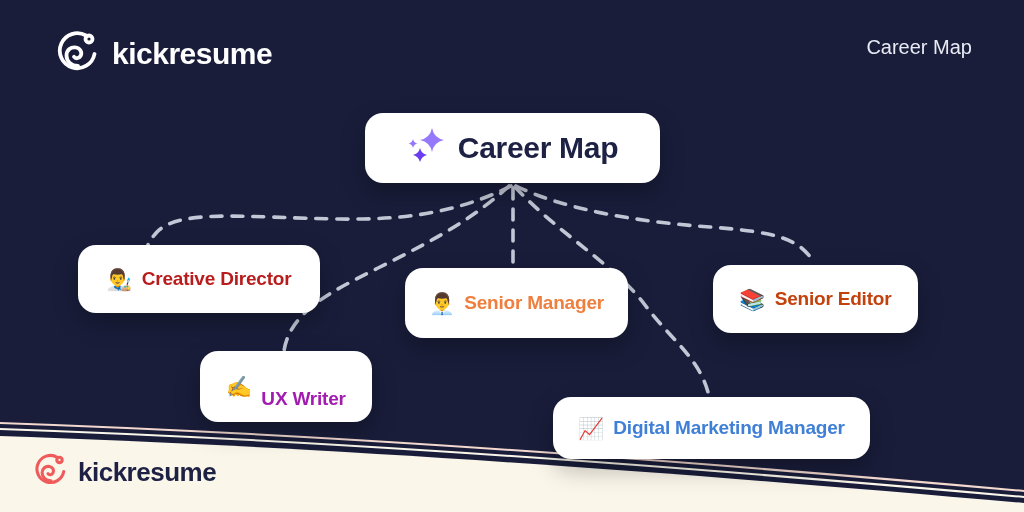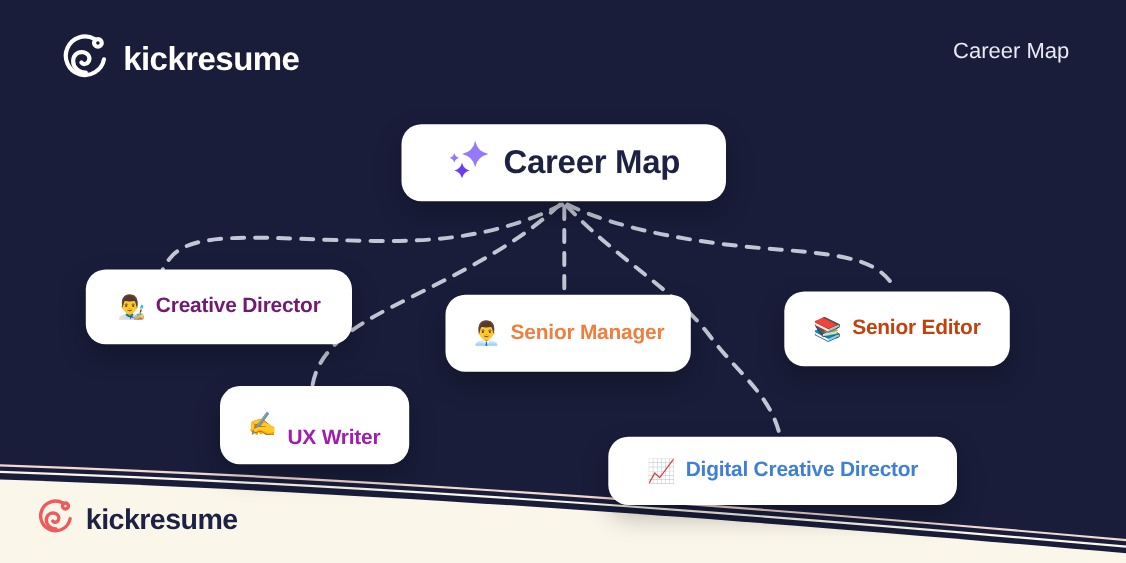--- a/index.html
+++ b/index.html
@@ -70,41 +70,41 @@
       <path fill="#9678fa" d="M25 2 Q27 12 37 14 Q27 16 25 26 Q23 16 13 14 Q23 12 25 2 Z"></path>
       <path fill="#6a3df0" d="M13 22 Q14.4 27.6 20 29 Q14.4 30.4 13 36 Q11.6 30.4 6 29 Q11.6 27.6 13 22 Z"></path>
       <path fill="#9678fa" d="M6 13 Q6.9 16.6 10.5 17.5 Q6.9 18.4 6 22 Q5.1 18.4 1.5 17.5 Q5.1 16.6 6 13 Z"></path>
     </svg>
   </span>
   <span class="root-label">Career Map</span>
 </div>
 
 <div class="card card-creative-director">
   <span class="node-emoji">👨‍🎨</span>
-  <span class="node-label" style="color: #701a75;">Creative Director</span>
+  <span class="node-label" style="color: #b91c1c;">Creative Director</span>
 </div>
 
 <div class="card card-ux-writer">
   <span class="node-emoji">✍️</span>
   <span class="node-label" style="color: #a21caf; margin-top: 24px;">UX Writer</span>
 </div>
 
 <div class="card card-brand-manager">
   <span class="node-emoji">👨‍💼</span>
   <span class="node-label" style="color: rgb(238, 127, 62);">Senior Manager</span>
 </div>
 
 <div class="card card-senior-editor">
   <span class="node-emoji">📚</span>
   <span class="node-label" style="color: #c2410c;">Senior Editor</span>
 </div>
 
 <div class="card card-digital-marketing-director">
   <span class="node-emoji">📈</span>
-  <span class="node-label" style="color: rgb(63, 127, 214);">Digital Creative Director</span>
+  <span class="node-label" style="color: rgb(63, 127, 214);">Digital Marketing Manager</span>
 </div>
 
 <div class="footer-brand">
   <span>
     <svg width="34" height="34" viewBox="0 0 44 44" fill="none" stroke="#ef5b5b" stroke-width="4" stroke-linecap="round">
       <path d="M 30 5.5 A 17.5 17.5 0 1 0 38.5 24"></path>
       <circle cx="33" cy="9" r="3.5"></circle>
       <path d="M 22 36 C 15 36 10.5 31 10.5 25.5 C 10.5 20 15 16.5 20 17.5 C 24.5 18.4 26.5 22.5 24.5 26 C 23 28.6 19.5 29 18 26.8"></path>
     </svg>
   </span>

